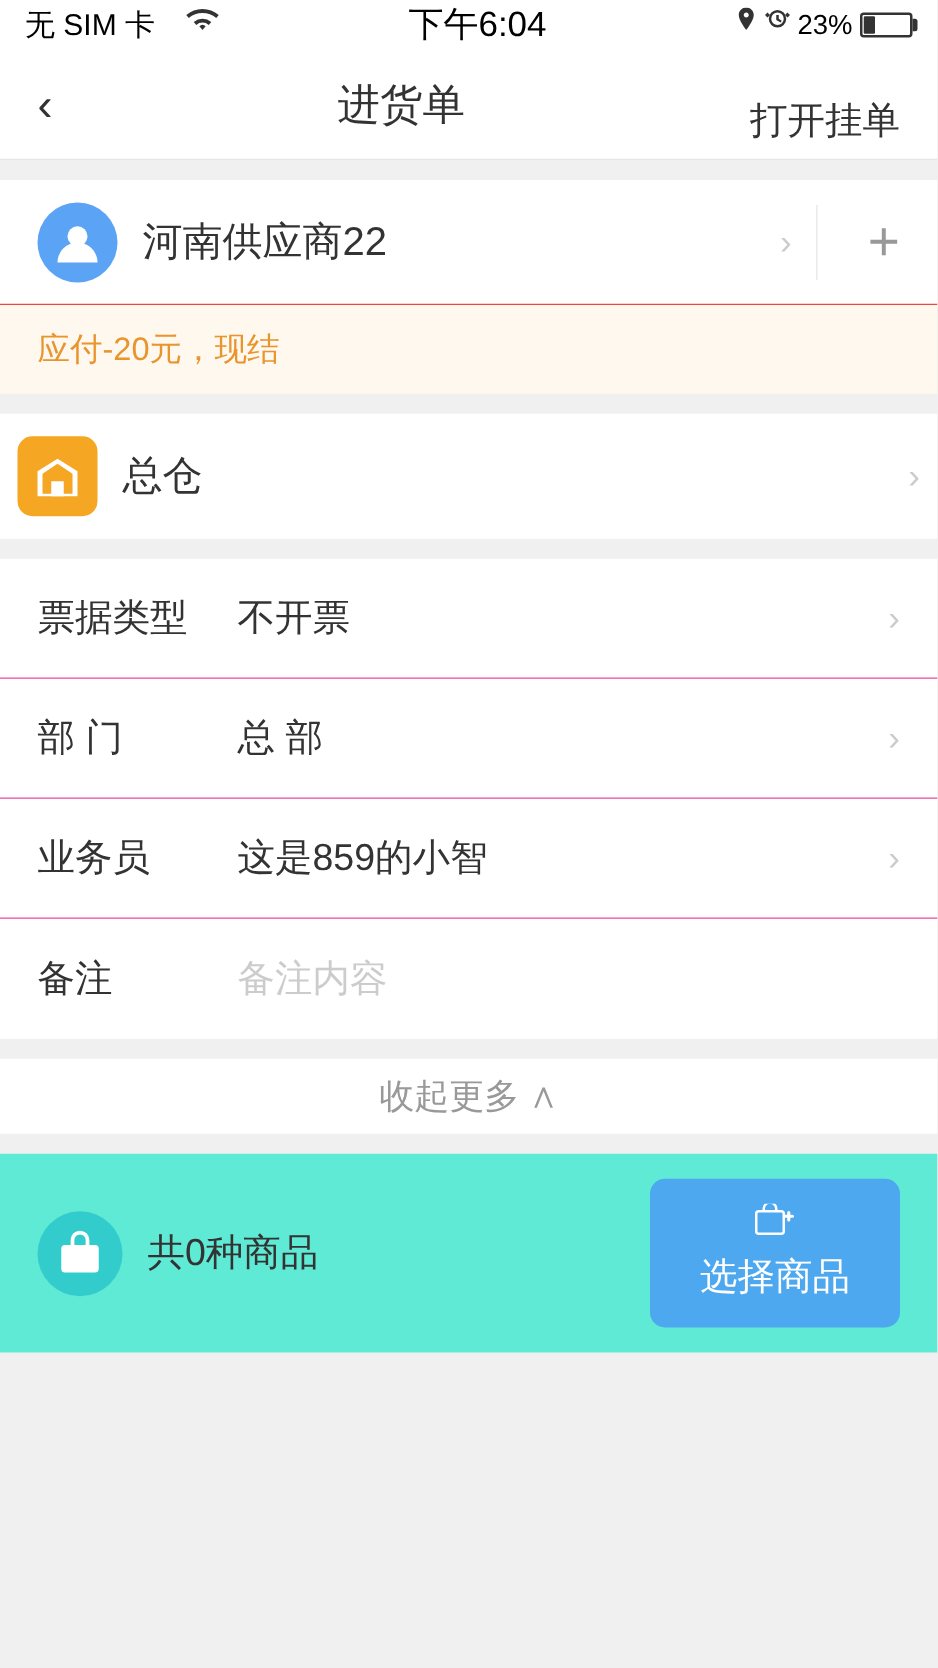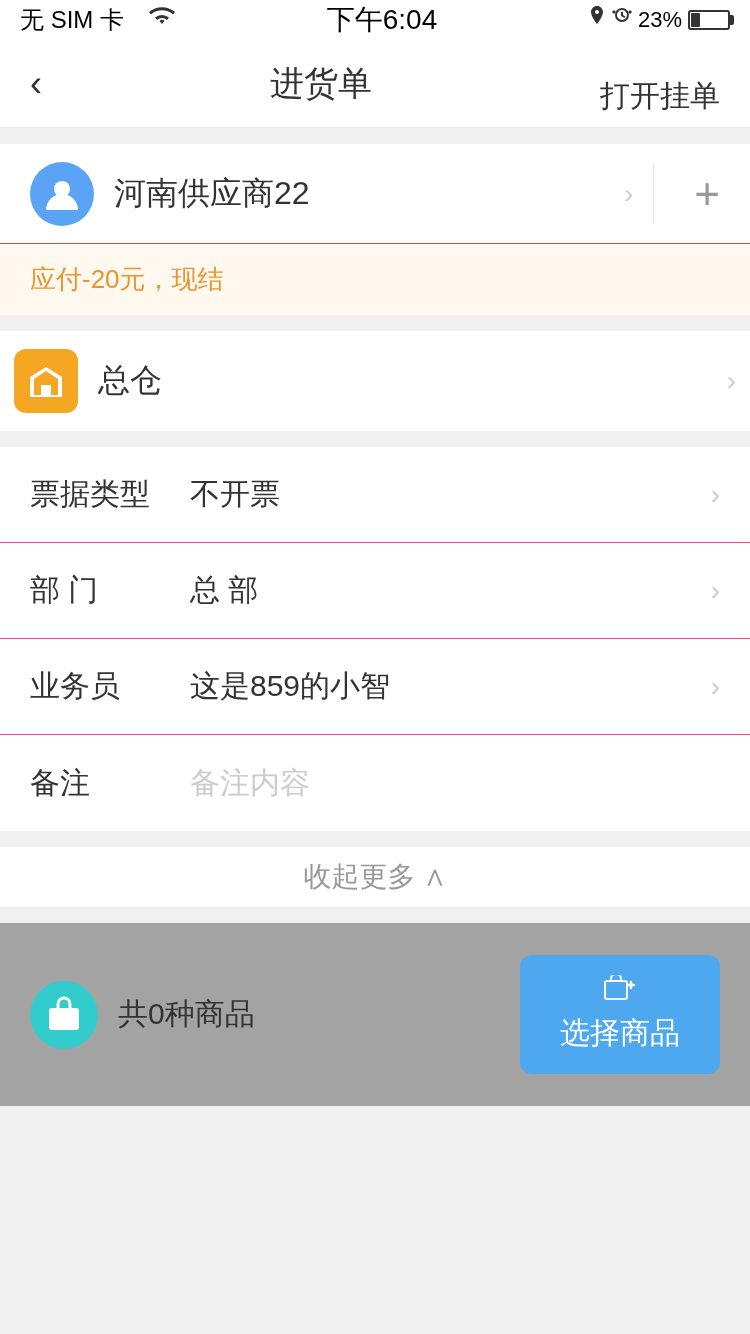--- a/index.html
+++ b/index.html
@@ -150,24 +150,24 @@
       margin-top: 16px;
       cursor: pointer;
     }
     .collapse-text {
       font-size: 28px;
       color: #999;
     }
 
     
     .goods-bar {
-      background: #a3a3a3;
-      display: flex;
-      align-items: center;
-      padding: 32px 30px;
+      background: #5eead4;
+      display: flex;
+      align-items: center;
+      padding: 20px 30px;
       margin-top: 16px;
     }
     .goods-icon {
       width: 68px; height: 68px; border-radius: 50%;
       background: #3cc; display: flex; align-items: center; justify-content: center;
       margin-right: 20px;
     }
     .goods-count { font-size: 30px; color: #333; flex: 1; }
     .select-btn {
       background: #4da8f0;

